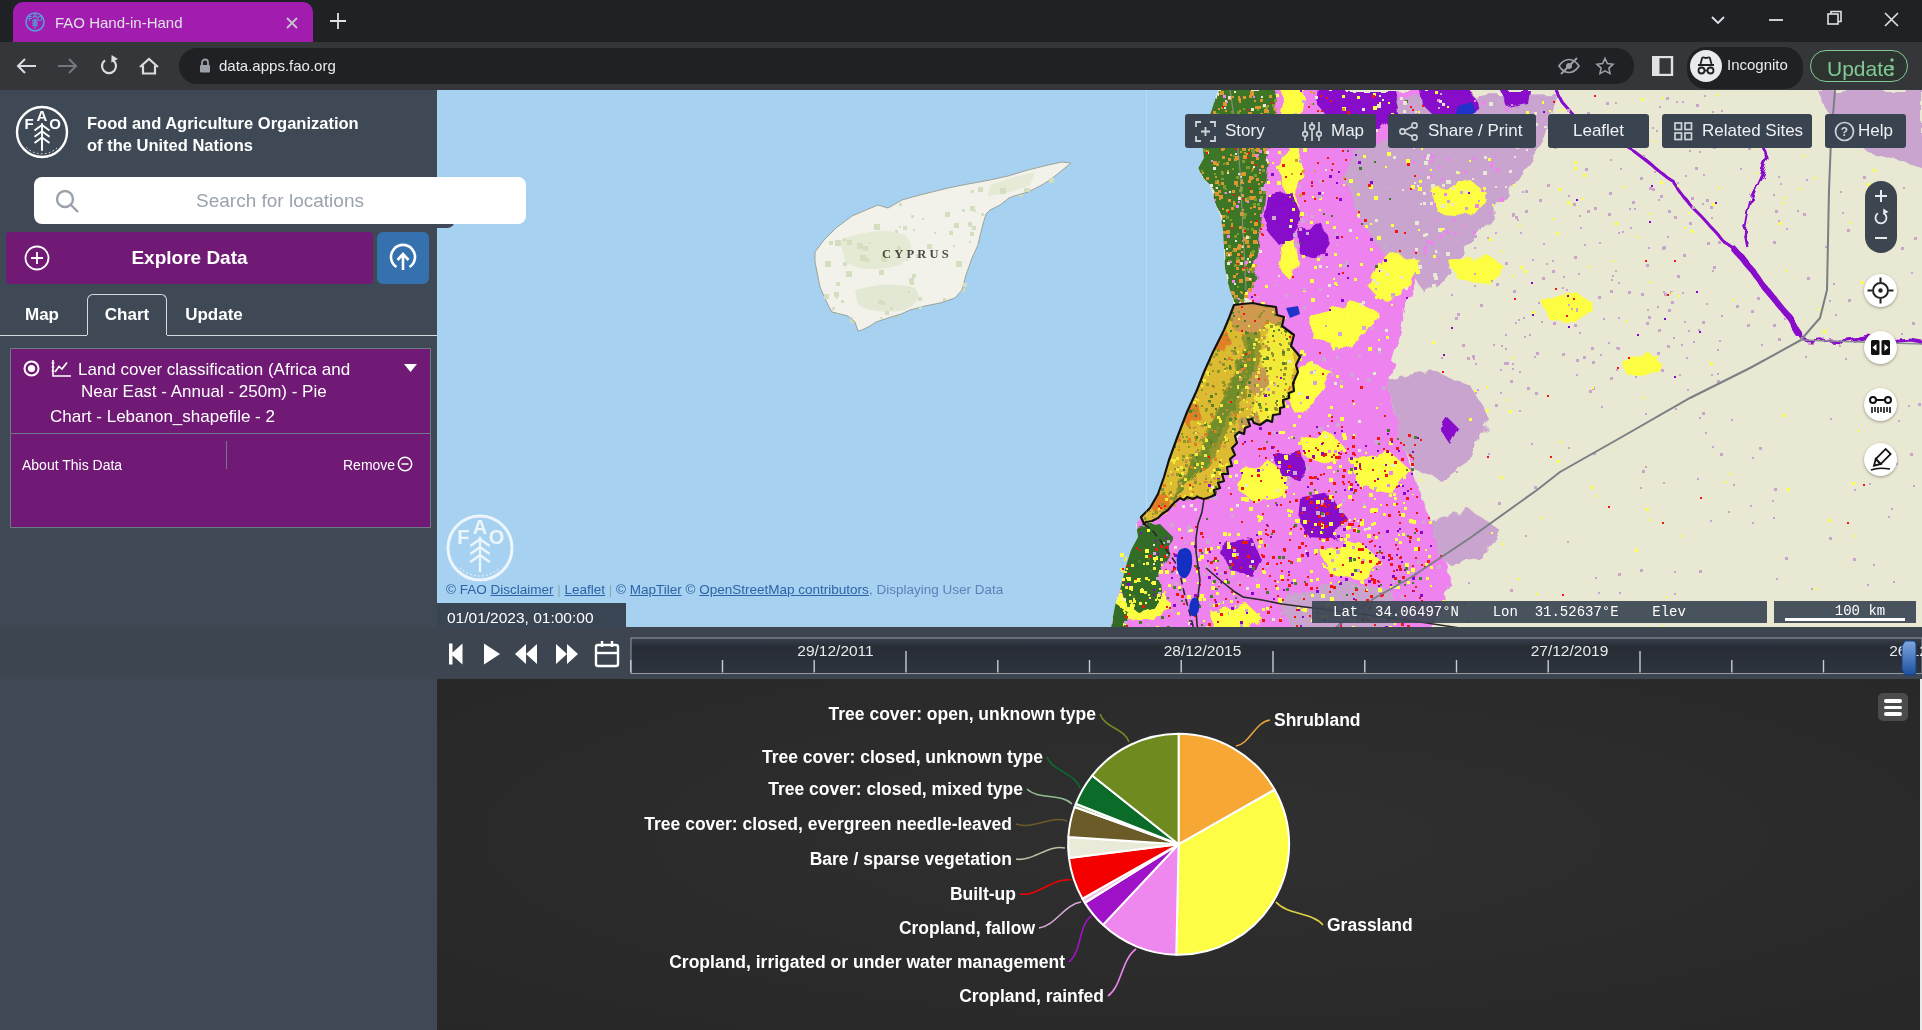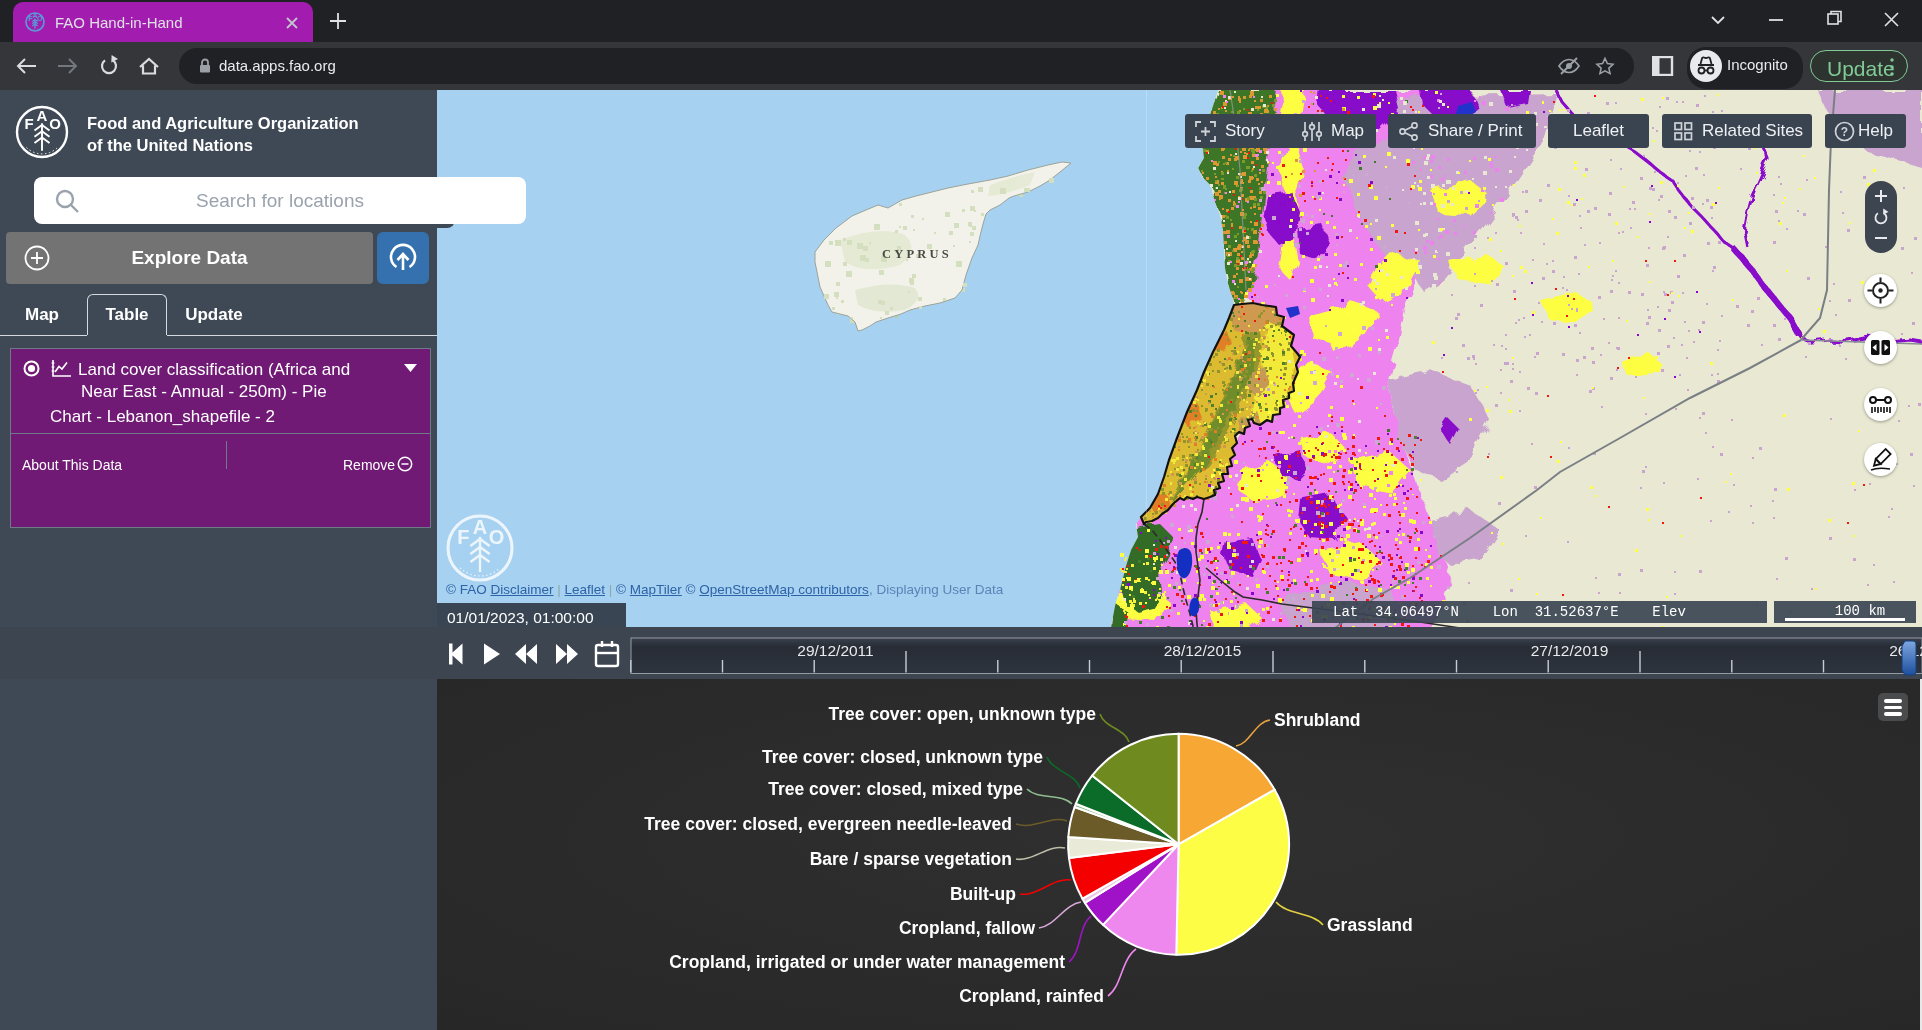--- a/index.html
+++ b/index.html
@@ -12,21 +12,21 @@
 #urlbar { position:absolute; left:179px; top:6px; width:1455px; height:36px; background:#202124;
   border-radius:18px; color:#e8eaed; }
 #urlbar .url { position:absolute; left:40px; top:9px; font-size:15px; }
 #sidebar { position:absolute; left:0; top:90px; width:437px; height:940px; background:#3e4955; }
 #sb-title { position:absolute; left:87px; top:22px; color:#fff; font-weight:bold;
   font-size:16.5px; line-height:22px; }
 #searchbox { position:absolute; left:6px; top:87px; width:492px; height:47px; background:#fff;
   border-radius:8px;margin-left:28px; }
 #searchbox .ph { position:absolute; left:0; right:0; top:13px; text-align:center;
   color:#9aa3ad; font-size:19px; }
-#explore { position:absolute; left:6px; top:142px; width:367px; height:52px; background:#737373;
+#explore { position:absolute; left:6px; top:142px; width:367px; height:52px; background:#701a75;
   border-radius:4px; color:#fff; }
 #explore .t { position:absolute; left:0; right:0; top:15px; text-align:center; font-size:19px;
   font-weight:bold; }
 #upload { position:absolute; left:377px; top:142px; width:52px; height:52px; background:#3471ae;
   border-radius:6px; }
 .sbtab { position:absolute; top:204px; height:42px; color:#fff; font-weight:bold; font-size:17px; }
 #tabchart { position:absolute; left:87px; top:204px; width:80px; height:42px;
   border:1px solid #d6dade; border-bottom:none; border-radius:6px 6px 0 0; color:#fff;
   font-weight:bold; font-size:17px; text-align:center; line-height:40px; }
 #tabline { position:absolute; left:0; top:245px; width:437px; height:1px; background:#d6dade; }
@@ -416,21 +416,21 @@
       </svg>
       <div class="t">Explore Data</div>
     </div>
     <div id="upload">
       <svg class="abs" style="left:11px;top:11px" width="30" height="30" viewBox="0 0 30 30">
         <path d="M8.5 24 A 12 12 0 1 1 21.5 24" fill="none" stroke="#fff" stroke-width="2.6"></path>
         <path d="M15 27 V12 M9.5 17 L15 11 L20.5 17" fill="none" stroke="#fff" stroke-width="2.6"></path>
       </svg>
     </div>
     <div class="sbtab" style="left:12px;width:60px;text-align:center;line-height:42px">Map</div>
-    <div id="tabchart">Table</div>
+    <div id="tabchart">Chart</div>
     <div class="sbtab" style="left:184px;width:60px;text-align:center;line-height:42px">Update</div>
     <div id="tabline"></div>
     <div class="abs" style="left:87px;top:245px;width:80px;height:1px;background:#3e4955"></div>
     <div id="panel">
       <svg class="abs" style="left:12px;top:11px" width="17" height="17" viewBox="0 0 17 17">
         <circle cx="8.5" cy="8.5" r="7" fill="none" stroke="#fff" stroke-width="2"></circle>
         <circle cx="8.5" cy="8.5" r="3.6" fill="#fff"></circle>
       </svg>
       <svg class="abs" style="left:40px;top:10px" width="21" height="20" viewBox="0 0 21 20">
         <path d="M2 1 V17 H20" stroke="#fff" stroke-width="1.6" fill="none"></path>

